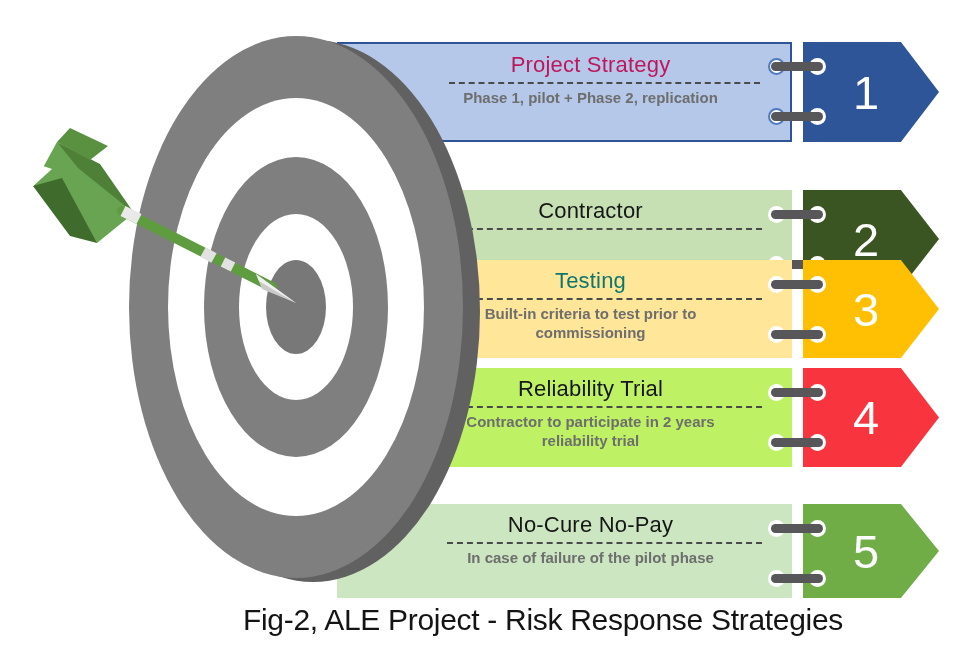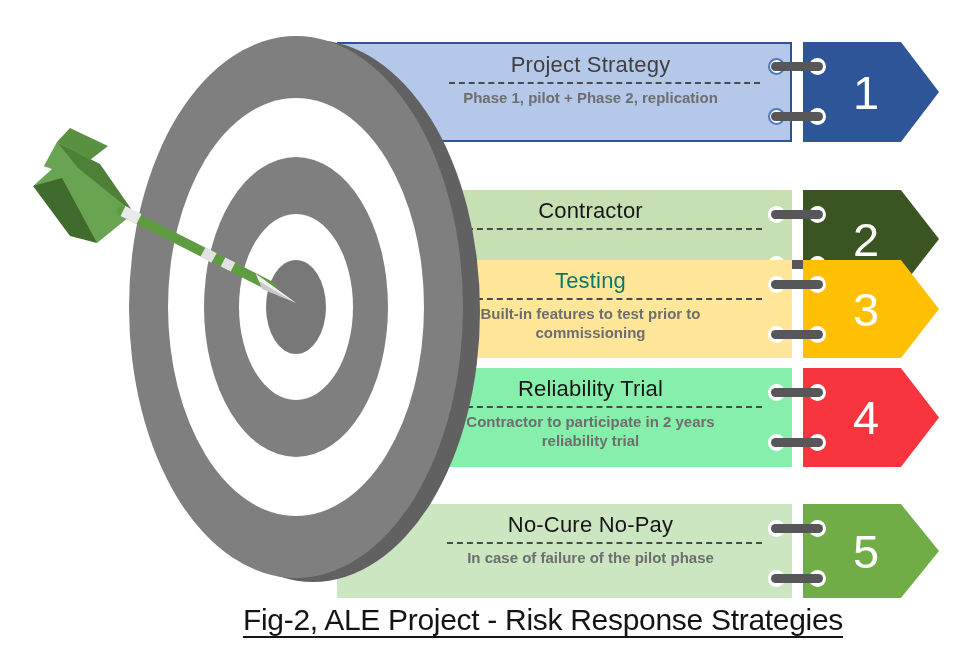--- a/index.html
+++ b/index.html
@@ -58,30 +58,30 @@
     color:#ffffff;font-size:47px;font-weight:400;
   }
   
   .board-svg{position:absolute;left:0;top:0;z-index:2;pointer-events:none;}
   
   .caption{
     position:absolute;left:108px;right:2px;top:603px;text-align:center;
     font-size:30px;color:#141414;letter-spacing:-0.3px;z-index:4;
   }
   .caption span{
-    text-decoration:underline;text-decoration-thickness:2px;text-underline-offset:6px;
+    text-decoration-thickness:2px;text-underline-offset:6px;
   }
 </style>
 </head>
 <body>
 
 <div class="strip-row s1">
   <div class="strip-body" style="background: rgb(181, 200, 233); border: 2px solid rgb(47, 84, 150);">
     <div class="strip-content">
-      <div class="strip-title" style="color: #404040;">Project Strategy</div>
+      <div class="strip-title" style="color: #be185d;">Project Strategy</div>
       <div class="dashed-line"></div>
       <div class="strip-subtitle">Phase 1, pilot + Phase 2, replication</div>
     </div>
   </div>
   <div class="staple top">
       <span class="hole l"></span>
       <span class="hole r"></span>
       <span class="bar"></span>
     </div>
   <div class="staple bot">
@@ -114,40 +114,40 @@
   <div class="arrow" style="background: rgb(58, 84, 34);">
       <span class="arrow-num">2</span>
     </div>
 </div>
 
 <div class="strip-row s3">
   <div class="strip-body" style="background: rgb(255, 230, 153);">
     <div class="strip-content">
       <div class="strip-title" style="color: #0f766e;">Testing</div>
       <div class="dashed-line"></div>
-      <div class="strip-subtitle">Built-in features to test prior to commissioning</div>
+      <div class="strip-subtitle">Built-in criteria to test prior to commissioning</div>
     </div>
   </div>
   <div class="staple top">
       <span class="hole l"></span>
       <span class="hole r"></span>
       <span class="bar"></span>
     </div>
   <div class="staple bot">
       <span class="hole l"></span>
       <span class="hole r"></span>
       <span class="bar"></span>
     </div>
   <div class="arrow" style="background: rgb(255, 192, 3);">
       <span class="arrow-num">3</span>
     </div>
 </div>
 
 <div class="strip-row s4">
-  <div class="strip-body" style="background: #86efac;">
+  <div class="strip-body" style="background: #bef264;">
     <div class="strip-content">
       <div class="strip-title" style="color: rgb(22, 22, 22);">Reliability Trial</div>
       <div class="dashed-line"></div>
       <div class="strip-subtitle">Contractor to participate in 2 years reliability trial</div>
     </div>
   </div>
   <div class="staple top">
       <span class="hole l"></span>
       <span class="hole r"></span>
       <span class="bar"></span>

